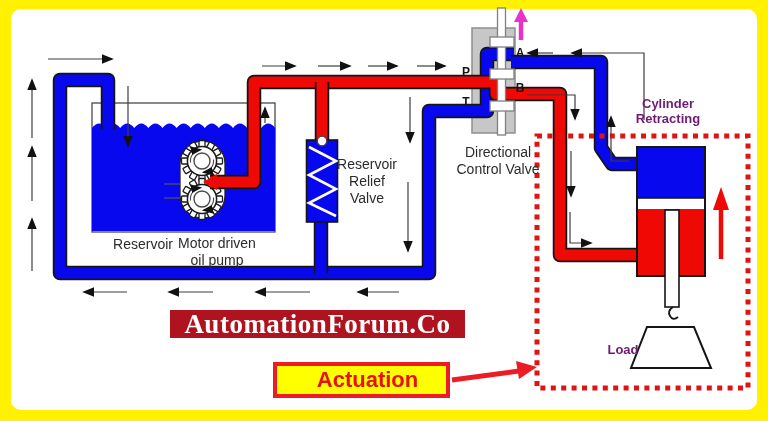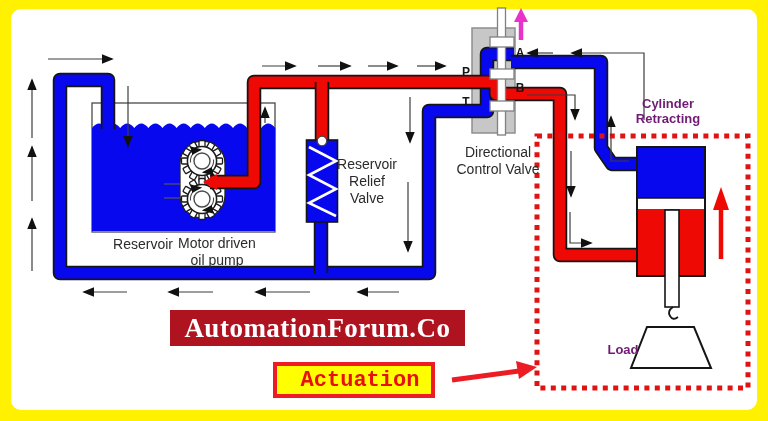--- a/index.html
+++ b/index.html
@@ -10,27 +10,27 @@
   .pO{fill:none;stroke:#151515;stroke-width:14.5;stroke-linejoin:round;}
   .pB{fill:none;stroke:var(--return-line);stroke-width:11;stroke-linejoin:round;}
   .pR{fill:none;stroke:var(--pressure-line);stroke-width:11;stroke-linejoin:round;}
   .fl{stroke:#3d3d3d;stroke-width:1.2;fill:none;}
   .thin{stroke:#555;stroke-width:1.2;fill:none;}
   
   .lbl{position:absolute;transform:translate(-50%,-50%);text-align:center;
        white-space:pre-line;color:#2b2b2b;font-size:14px;line-height:1.2;}
   .lbl.bold{font-weight:700;color:#701a75;font-size:13px;line-height:1.18;}
   .port{position:absolute;transform:translate(-50%,-50%);font-size:12px;font-weight:600;color:#151515;}
-  .banner{position:absolute;left:170px;top:310px;width:295px;height:36px;
+  .banner{position:absolute;left:170px;top:310px;width:295px;height:28px;
           background:var(--banner-bg);color:var(--banner-fg);
           font-family:"Liberation Serif",serif;font-weight:700;font-size:27px;
           display:flex;align-items:center;justify-content:center;letter-spacing:.5px;}
-  .callout{position:absolute;left:273px;top:362px;width:162px;height:36px;box-sizing:border-box;
+  .callout{position:absolute;left:273px;top:362px;width:177px;height:36px;box-sizing:border-box;
            background:var(--callout-bg);border:4px solid var(--callout-border);color:var(--callout-fg);
-           font-family:Liberation Mono, monospace;font-weight:700;font-size:22px;
+           font-family:Liberation Sans, sans-serif;font-weight:700;font-size:22px;
            display:flex;align-items:center;justify-content:center;padding-left:12px;}
 </style>
 </head>
 <body>
 
 <div class="stage">
   <svg width="768" height="421" viewBox="0 0 768 421">
     <defs>
       <marker id="mB" markerWidth="10" markerHeight="8" refX="8.5" refY="4" orient="auto">
         <path d="M0,0 L10,4 L0,8 Z" fill="#111"></path>

